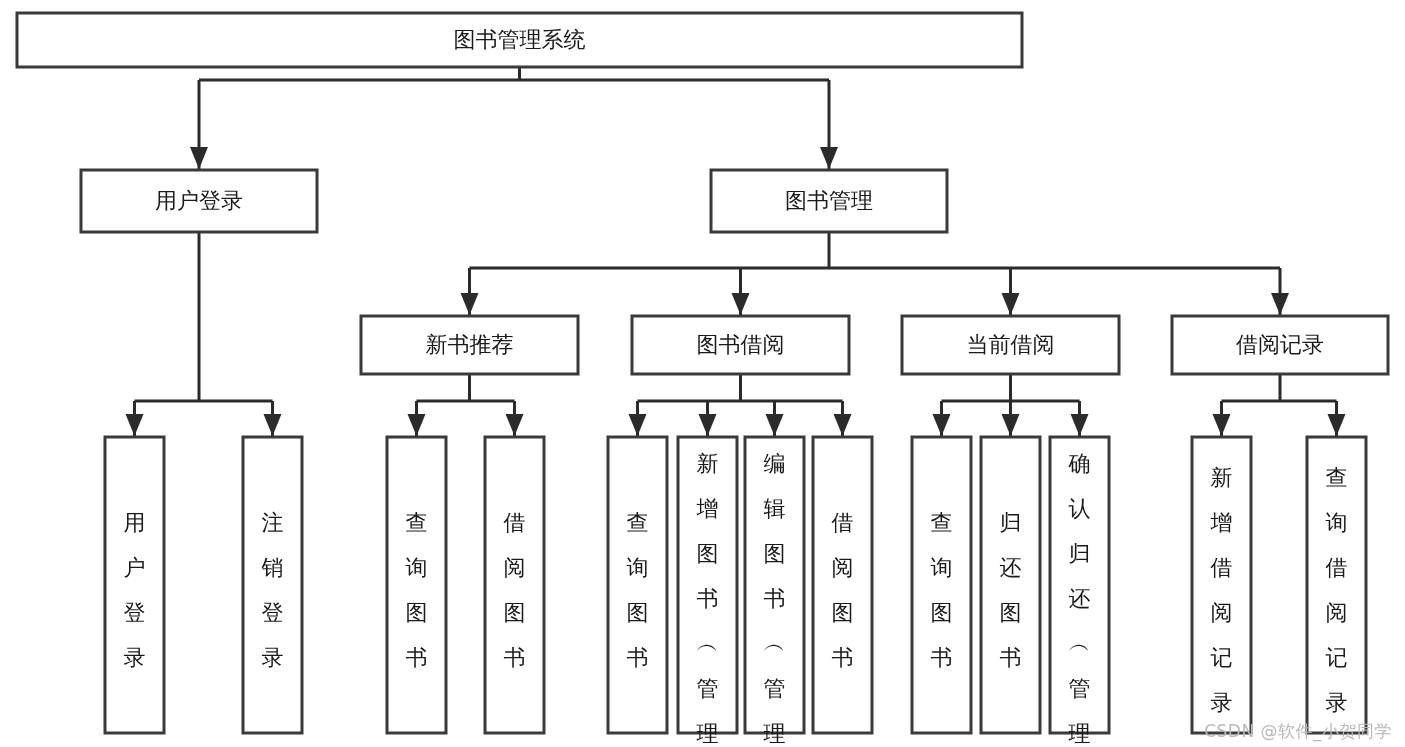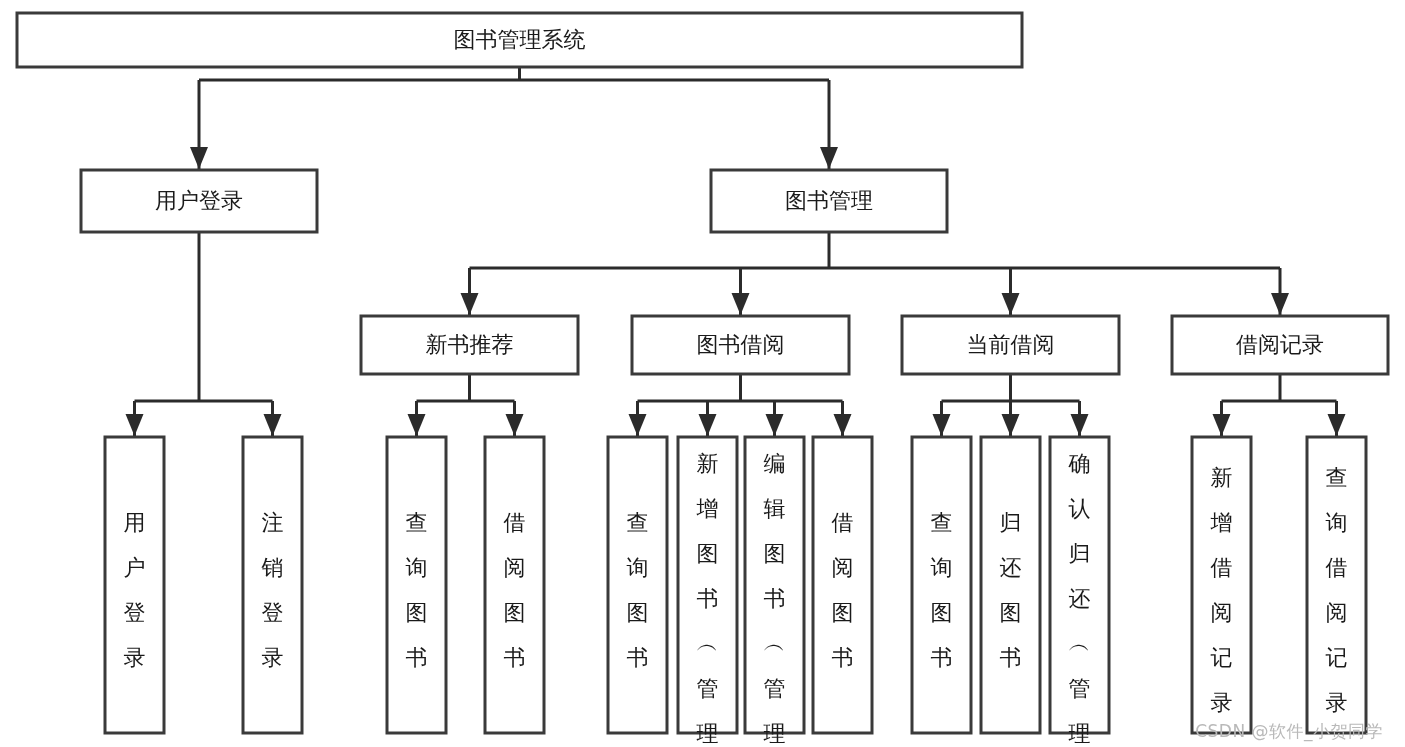--- a/index.html
+++ b/index.html
@@ -49,21 +49,21 @@
     stroke: #2b2b2b;
     stroke-width: 3;
     fill: none;
   }
   .arrow-head {
     fill: #2b2b2b;
     stroke: none;
   }
   .watermark {
     position: absolute;
-    right: 22px;
+    right: 13px;
     bottom: 4px;
     font-family: "DejaVu Sans", "Liberation Sans", sans-serif;
     font-size: 17px;
     color: #b9b9b9;
     white-space: nowrap;
     letter-spacing: 0.5px;
   }
 </style>
 </head>
 <body>

